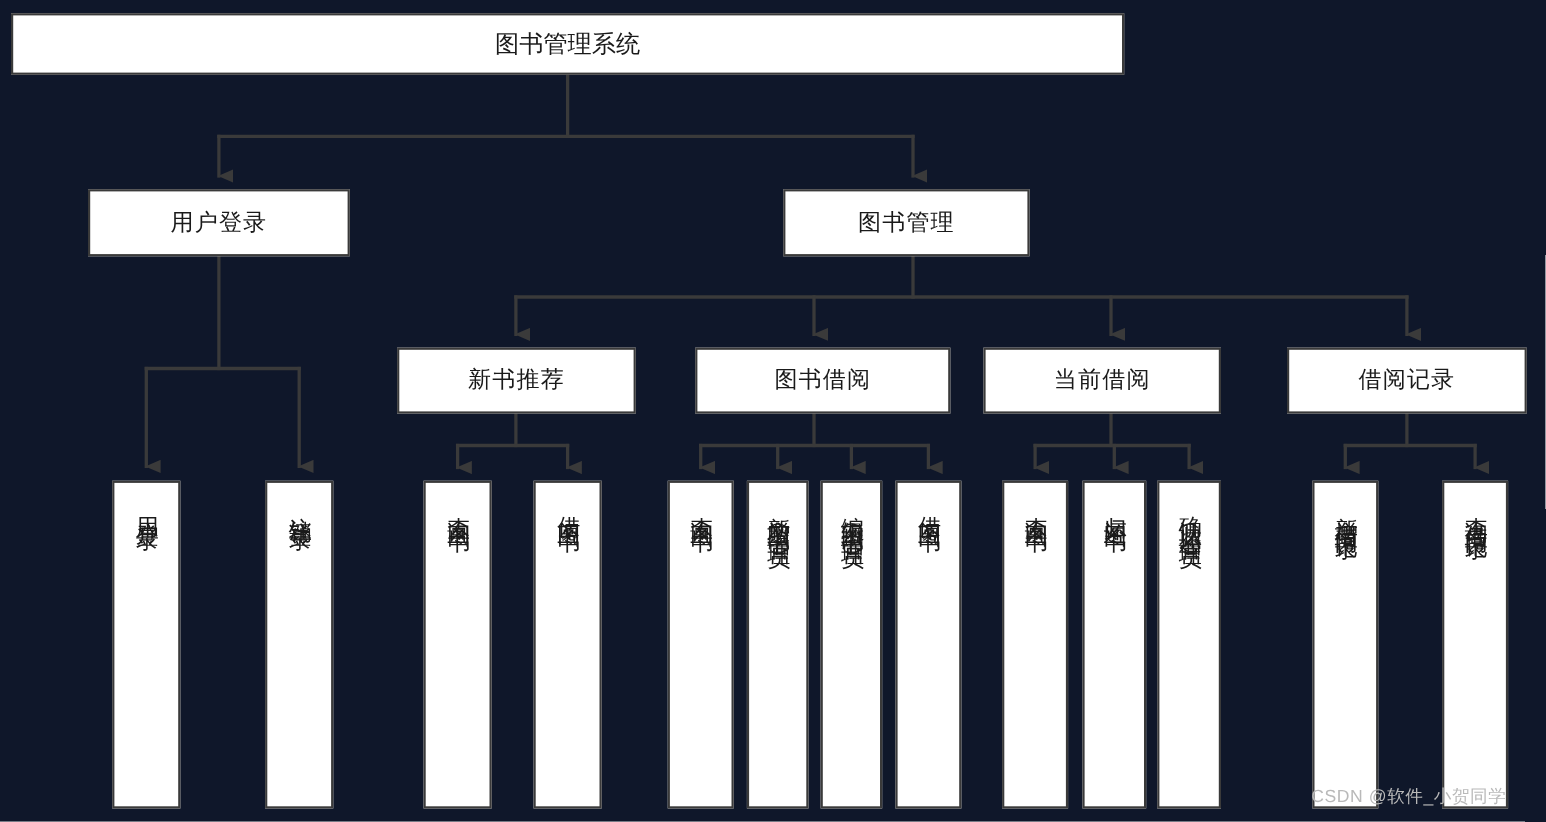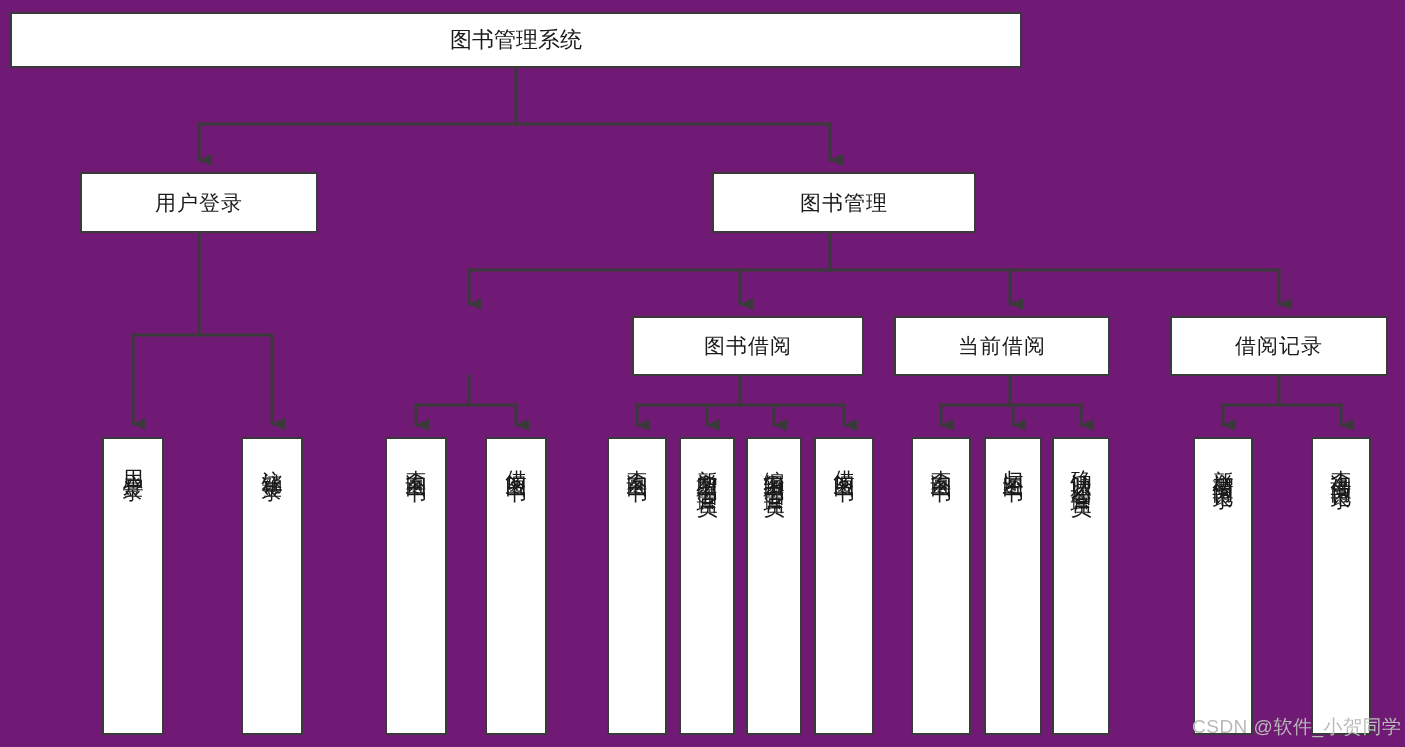--- a/index.html
+++ b/index.html
@@ -7,21 +7,21 @@
     padding: 0;
     background: #ffffff;
   }
   body {
     font-family: "Liberation Sans", "DejaVu Sans", sans-serif;
   }
   #canvas {
     position: relative;
     width: 1405px;
     height: 747px;
-    background: #701a75;
+    background: #0f172a;
     overflow: hidden;
   }
   #wires {
     position: absolute;
     left: 0;
     top: 0;
     width: 1405px;
     height: 747px;
     pointer-events: none;
   }
@@ -56,21 +56,21 @@
     text-orientation: upright;
     letter-spacing: 4px;
     line-height: 1.05;
     white-space: nowrap;
     display: block;
   }
   .watermark {
     position: absolute;
     left: 1192px;
     top: 714px;
-    font-size: 19px;
+    font-size: 16px;
     color: #b9b9b9;
     letter-spacing: 0.5px;
     white-space: nowrap;
     z-index: 3;
     font-family: "Liberation Sans", "DejaVu Sans", sans-serif;
   }
 </style>
 </head>
 <body>
 
@@ -128,24 +128,27 @@
     </g>
   </svg>
 
   <div class="node root" style="left:10px; top:12px; width:1012px; height:56px;">
     <span>图书管理系统</span>
   </div>
 
   <div class="node h" style="left:80px; top:172px; width:238px; height:61px;">
     <span>用户登录</span>
   </div>
-  <div class="node h" style="left:712px; top:172px; width:264px; height:61px;">
+  <div class="node h" style="left:712px; top:172px; width:224px; height:61px;">
     <span>图书管理</span>
   </div>
 
+  <div class="node h" style="left:361px; top:316px; width:217px; height:60px;">
+    <span>新书推荐</span>
+  </div>
   <div class="node h" style="left:632px; top:316px; width:232px; height:60px;">
     <span>图书借阅</span>
   </div>
   <div class="node h" style="left:894px; top:316px; width:216px; height:60px;">
     <span>当前借阅</span>
   </div>
   <div class="node h" style="left:1170px; top:316px; width:218px; height:60px;text-align:center;">
     <span>借阅记录</span>
   </div>
 

